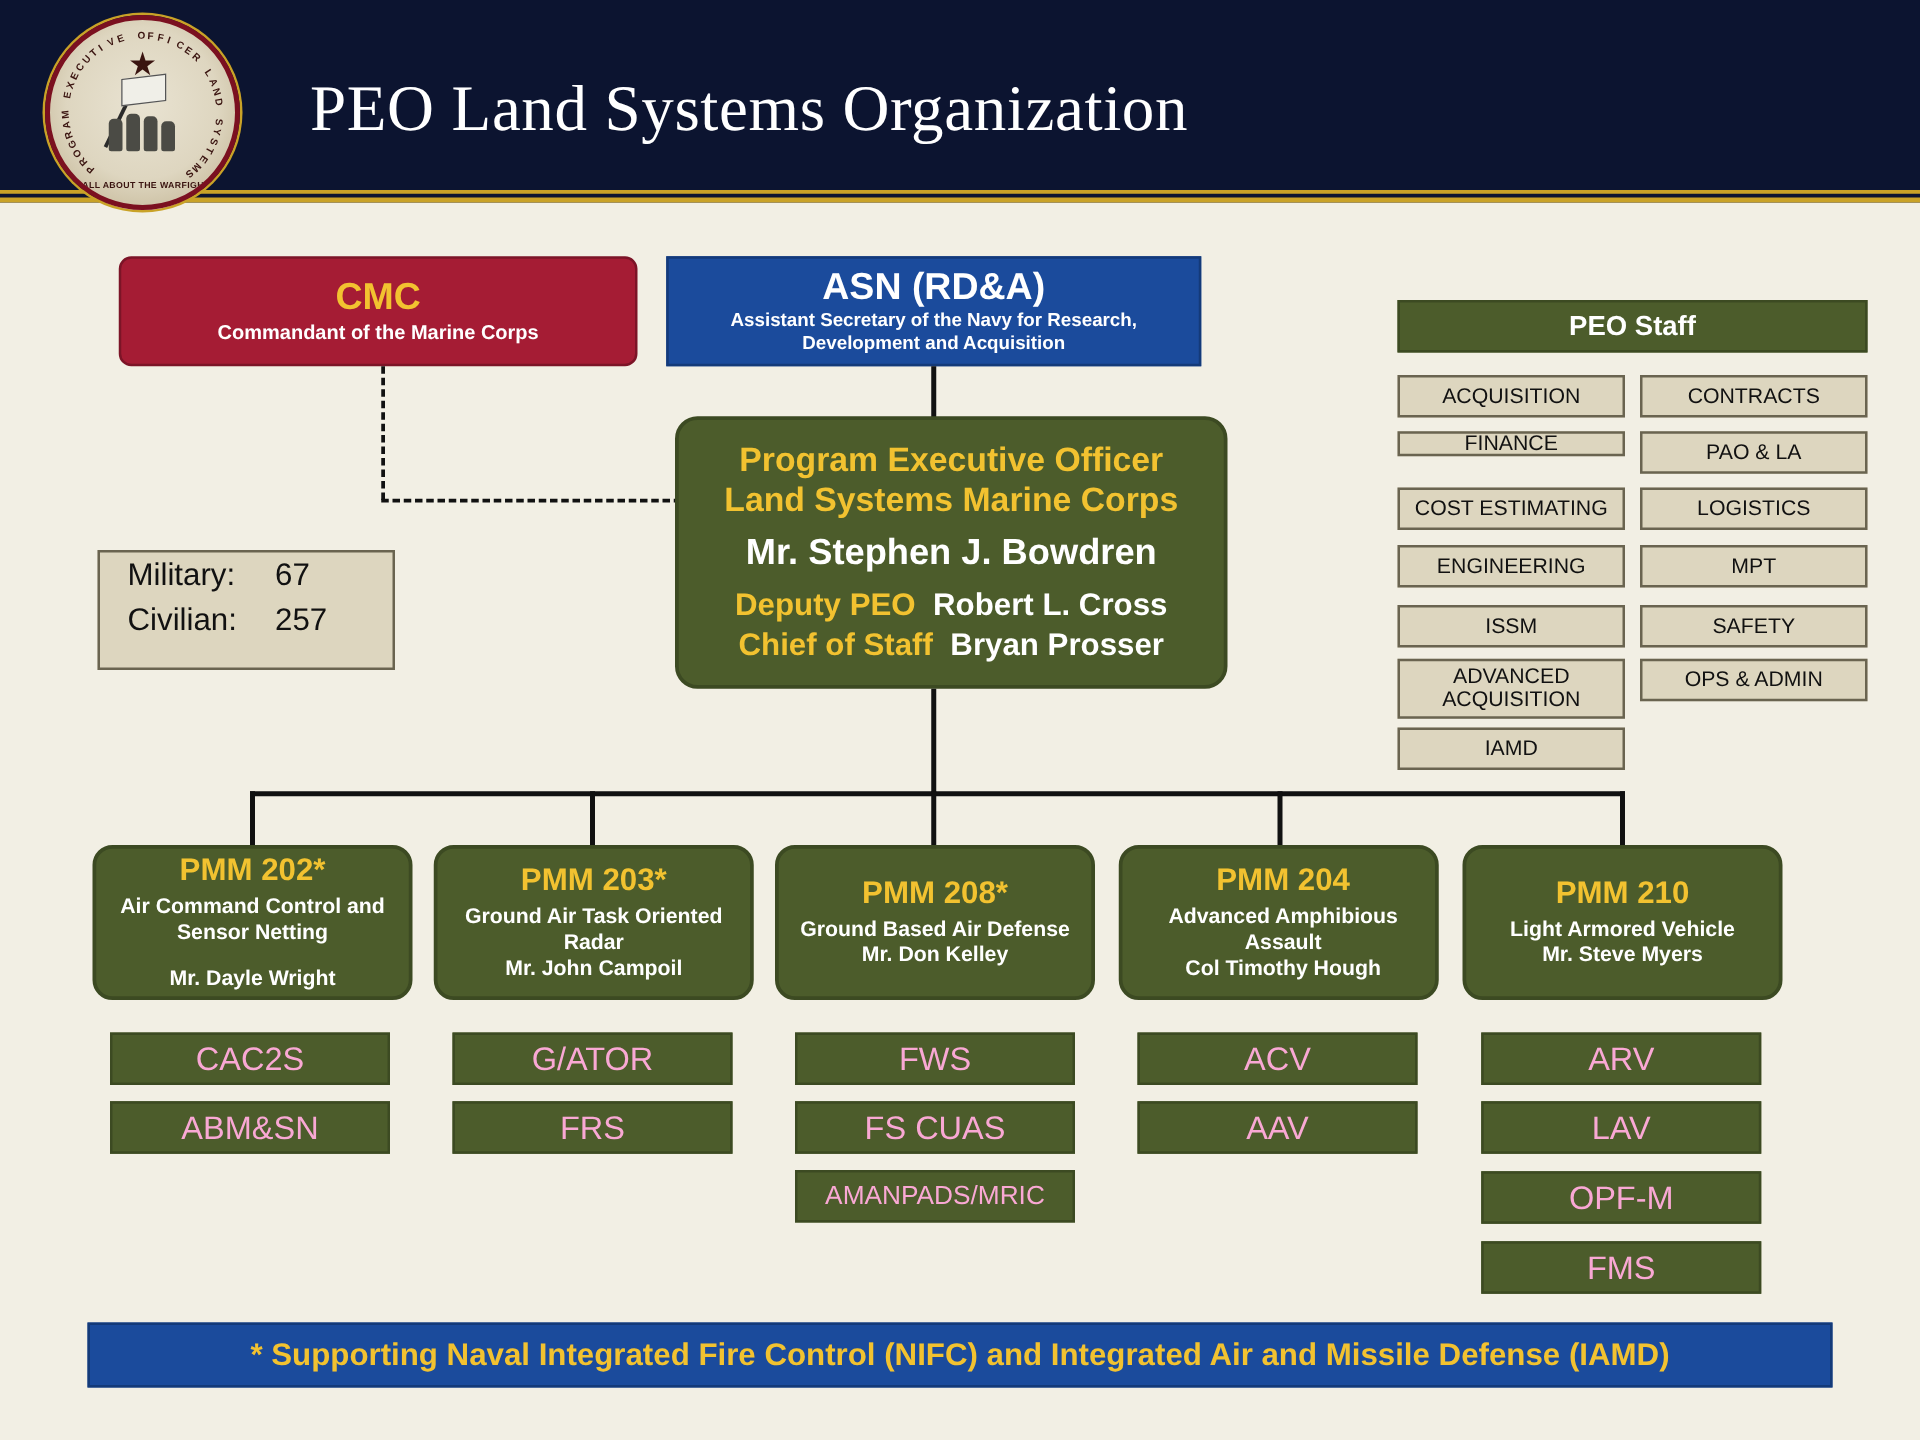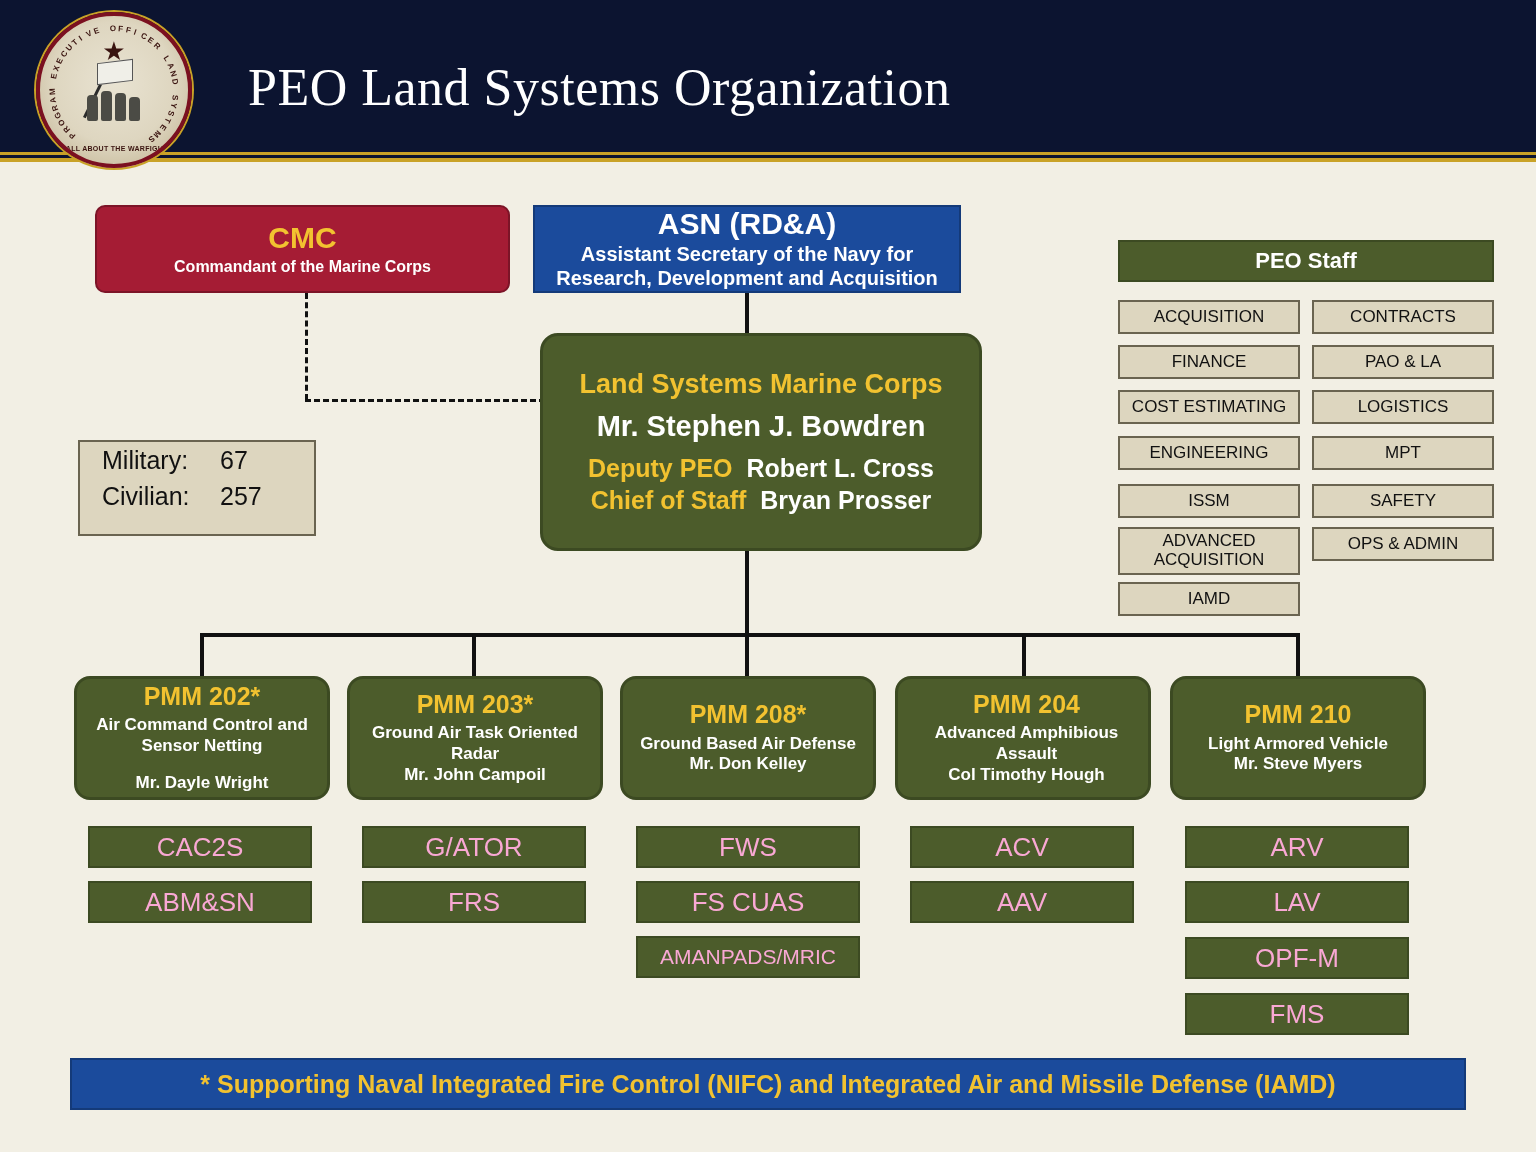--- a/index.html
+++ b/index.html
@@ -167,21 +167,21 @@
   }
   .box-asn .title {
     color: #ffffff;
     font-weight: bold;
     font-size: 30px;
     line-height: 1.05;
   }
   .box-asn .sub {
     color: #ffffff;
     font-weight: bold;
-    font-size: 20px;
+    font-size: 15px;
     line-height: 1.2;
     margin-top: 3px;
     padding: 0 12px;
   }
 
   .box-peo {
     background: #4c5c2b;
     border: 3px solid #3c4a22;
     border-radius: 18px;
   }
@@ -373,20 +373,21 @@
   <div class="title">ASN (RD&amp;A)</div>
   <div class="sub">Assistant Secretary of the Navy for Research, Development and Acquisition</div>
 </div>
 
 <div class="dash-v" style="left:305px; top:293px; height:107px;"></div>
 <div class="dash-h" style="left:305px; top:399px; width:240px;"></div>
 
 <div class="line" style="left:745px; top:293px; width:4px; height:42px;"></div>
 
 <div class="box box-peo" style="left:540px; top:333px; width:442px; height:218px;">
+  <div class="line-gold">Program Executive Officer</div>
   <div class="line-gold">Land Systems Marine Corps</div>
   <div class="line-white">Mr. Stephen J. Bowdren</div>
   <div class="line-mix">
     <span class="lbl">Deputy PEO</span>
     <span class="val">&nbsp;</span><span class="val">Robert L. Cross</span>
   </div>
   <div class="line-mix" style="margin-top:2px;">
     <span class="lbl">Chief of Staff</span>
     <span class="val">&nbsp;</span><span class="val">Bryan Prosser</span>
   </div>
@@ -399,21 +400,21 @@
   </div>
   <div class="count-row">
     <span class="count-label">Civilian:</span>
     <span class="count-value">257</span>
   </div>
 </div>
 
 <div class="box staff-header" style="left:1118px; top:240px; width:376px; height:42px;">PEO Staff</div>
 
 <div class="box staff-cell" style="left:1118px; top:300px; width:182px; height:34px;">ACQUISITION</div>
-<div class="box staff-cell" style="left:1118px; top:345px; width:182px; height:34px;">FINANCE</div>
+<div class="box staff-cell" style="left:1118px; top:345px; width:182px; height:20px;">FINANCE</div>
 <div class="box staff-cell" style="left:1118px; top:390px; width:182px; height:34px;">COST ESTIMATING</div>
 <div class="box staff-cell" style="left:1118px; top:436px; width:182px; height:34px;">ENGINEERING</div>
 <div class="box staff-cell" style="left:1118px; top:484px; width:182px; height:34px;">ISSM</div>
 <div class="box staff-cell" style="left:1118px; top:527px; width:182px; height:48px; padding:0 6px;">ADVANCED ACQUISITION</div>
 <div class="box staff-cell" style="left:1118px; top:582px; width:182px; height:34px;">IAMD</div>
 
 <div class="box staff-cell" style="left:1312px; top:300px; width:182px; height:34px;">CONTRACTS</div>
 <div class="box staff-cell" style="left:1312px; top:345px; width:182px; height:34px;">PAO &amp; LA</div>
 <div class="box staff-cell" style="left:1312px; top:390px; width:182px; height:34px;">LOGISTICS</div>
 <div class="box staff-cell" style="left:1312px; top:436px; width:182px; height:34px;">MPT</div>

